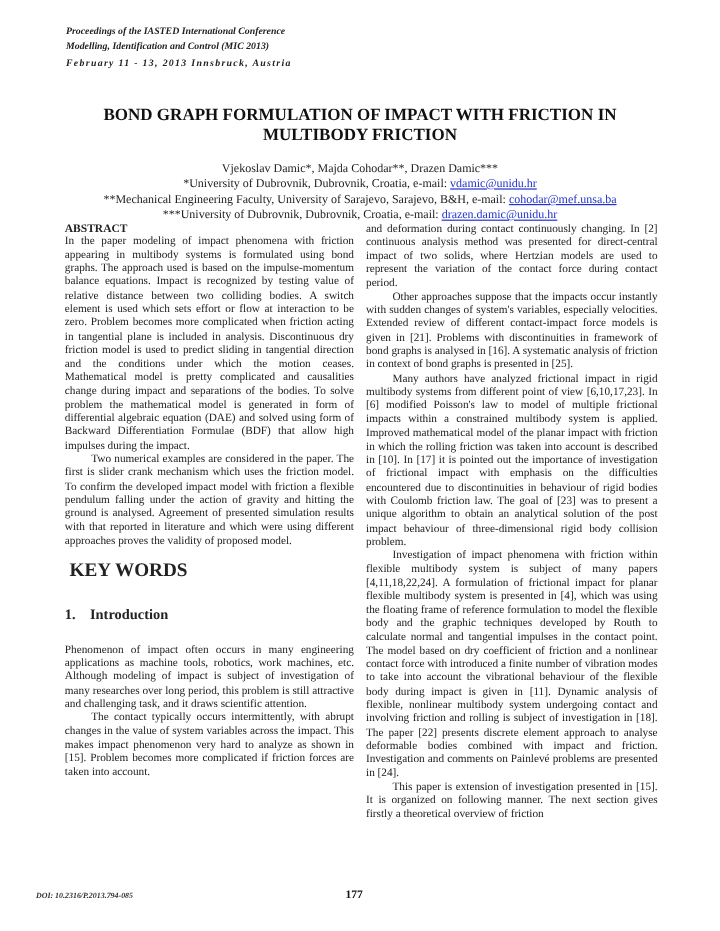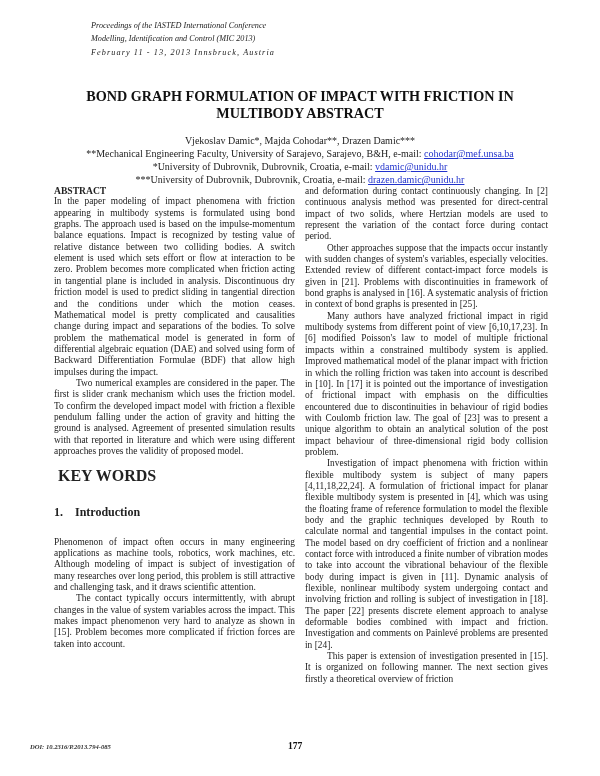--- a/index.html
+++ b/index.html
@@ -1,19 +1,19 @@
 <!DOCTYPE html>
 <html><head>
 <meta charset="utf-8">
 <style>
   html, body { margin:0; padding:0; background:#ffffff; }
   body { width:600px; height:776px; position:relative; overflow:hidden;
          font-family:"Liberation Serif", "DejaVu Serif", serif; color:#1a1a1a; }
-  .hdr { position:absolute; left:55px; top:19px; font-style:italic; font-weight:normal;
-         font-size:8.2px; line-height:13.4px; color:#222;margin-left:36px; }
+  .hdr { position:absolute; left:55px; top:19px; font-style:italic; font-weight:bold;
+         font-size:8.2px; line-height:13.4px; color:#222; }
   .hdr .l3 { letter-spacing:1.1px; }
   .title { position:absolute; left:40px; width:520px; top:88px; text-align:center;
            font-weight:bold; font-size:14.2px; line-height:16.5px; color:#111;font-family:Liberation Serif, serif; }
   .authors { position:absolute; left:30px; width:540px; top:134px; text-align:center;
              font-size:10px; line-height:13.1px; color:#222; }
   .authors a { color:#2233cc; text-decoration:underline; }
   .col { position:absolute; top:185px; font-size:9.4px; line-height:11.35px;
          text-align:justify; color:#222; }
   .col.left { left:54px; width:241px; }
   .col.right { left:305px; width:243px; top:186px; }
@@ -31,27 +31,27 @@
 <body>
 
 <div class="hdr">
   <div>Proceedings of the IASTED International Conference</div>
   <div>Modelling, Identification and Control (MIC 2013)</div>
   <div class="l3">February 11 - 13, 2013 Innsbruck, Austria</div>
 </div>
 
 <div class="title">
   <div>BOND GRAPH FORMULATION OF IMPACT WITH FRICTION IN</div>
-  <div>MULTIBODY ABSTRACT</div>
+  <div>MULTIBODY FRICTION</div>
 </div>
 
 <div class="authors">
   <div>Vjekoslav Damic*, Majda Cohodar**, Drazen Damic***</div>
+  <div><span>*University of Dubrovnik, Dubrovnik, Croatia, e-mail: </span><a>vdamic@unidu.hr</a></div>
   <div><span>**Mechanical Engineering Faculty, University of Sarajevo, Sarajevo, B&amp;H, e-mail: </span><a>cohodar@mef.unsa.ba</a></div>
-  <div><span>*University of Dubrovnik, Dubrovnik, Croatia, e-mail: </span><a>vdamic@unidu.hr</a></div>
   <div><span>***University of Dubrovnik, Dubrovnik, Croatia, e-mail: </span><a>drazen.damic@unidu.hr</a></div>
 </div>
 
 <div class="col left">
   <div class="h-abs">ABSTRACT</div>
   <p>In the paper modeling of impact phenomena with friction appearing in multibody systems is formulated using bond graphs. The approach used is based on the impulse-momentum balance equations. Impact is recognized by testing value of relative distance between two colliding bodies. A switch element is used which sets effort or flow at interaction to be zero. Problem becomes more complicated when friction acting in tangential plane is included in analysis. Discontinuous dry friction model is used to predict sliding in tangential direction and the conditions under which the motion ceases. Mathematical model is pretty complicated and causalities change during impact and separations of the bodies. To solve problem the mathematical model is generated in form of differential algebraic equation (DAE) and solved using form of Backward Differentiation Formulae (BDF) that allow high impulses during the impact.</p>
   <p class="ind">Two numerical examples are considered in the paper. The first is slider crank mechanism which uses the friction model. To confirm the developed impact model with friction a flexible pendulum falling under the action of gravity and hitting the ground is analysed. Agreement of presented simulation results with that reported in literature and which were using different approaches proves the validity of proposed model.</p>
 
   <div class="h-kw">KEY WORDS</div>
 

